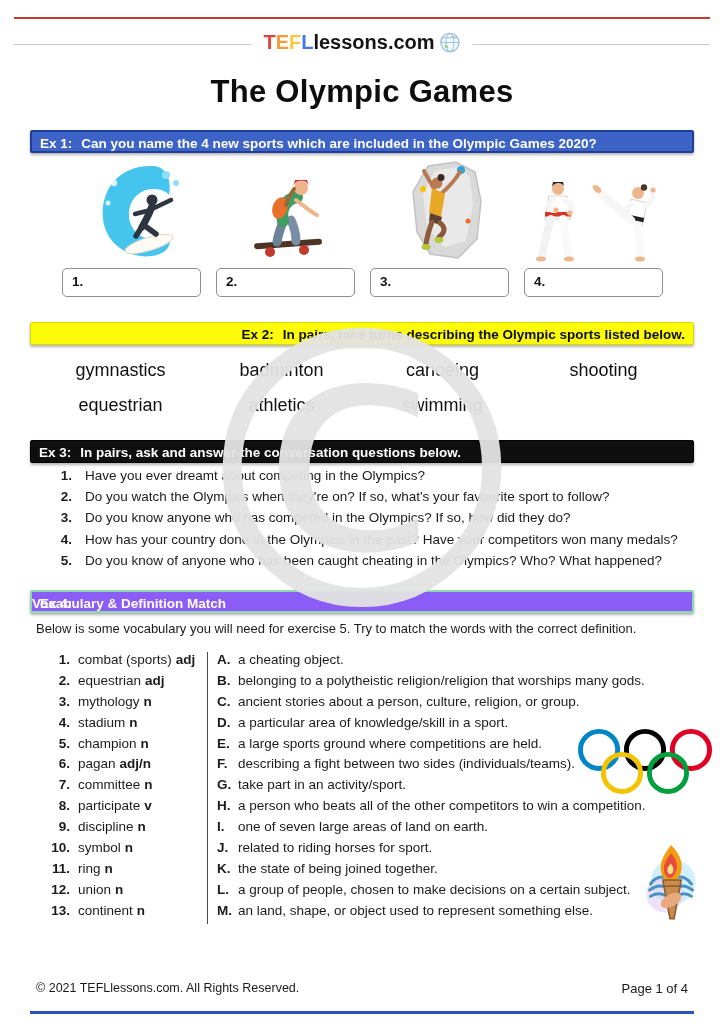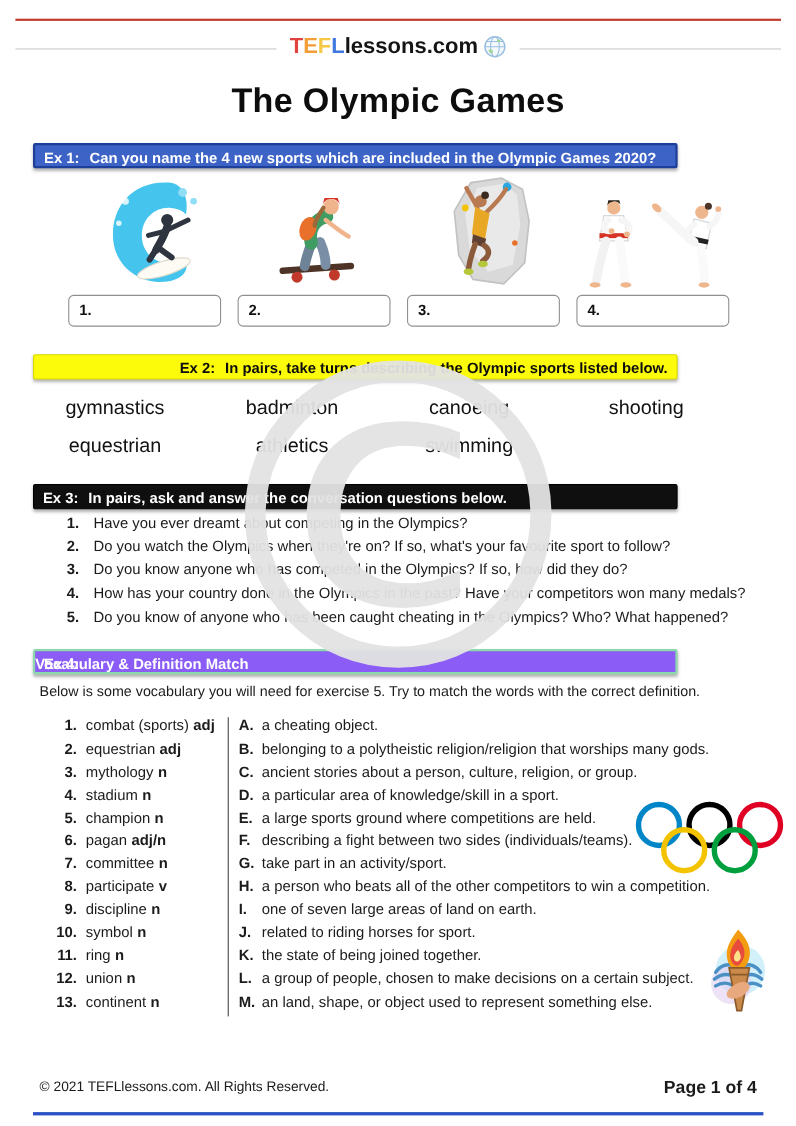--- a/index.html
+++ b/index.html
@@ -16,38 +16,38 @@
         padding:0 12px;font-size:20px;font-weight:bold;display:flex;align-items:center;z-index:3;}
   .logo .lt{letter-spacing:0;}
   .logo .c-t{color:#e0433c;} .logo .c-e{color:#f39d38;} .logo .c-f{color:#f7c843;} .logo .c-l{color:#4179e0;}
   .logo .lrest{color:#141414;}
   .logo svg{margin-left:5px;}
 
   .title{position:absolute;left:0;top:74px;width:724px;margin:0;text-align:center;
          font-size:31px;font-weight:900;color:#0d0d0d;letter-spacing:.3px;}
 
   
-  .banner{position:absolute;left:30px;width:586px;height:23px;box-sizing:border-box;
+  .banner{position:absolute;left:30px;width:664px;height:23px;box-sizing:border-box;
           font-size:13.5px;font-weight:bold;line-height:19px;padding:2px 8px 0 8px;
           border-radius:2px;box-shadow:0 2px 3px rgba(0,0,0,.3);}
   .banner .bp{margin-left:9px;}
   .ex1{top:130px;background:#3c63c5;border:2px solid #1d3f9a;color:#fff;}
   .ex2{top:322px;background:#fbfb0a;border:1px solid #d9d900;color:#0d0d0d;text-align:right;}
   .ex3{top:440px;background:#0f0f0f;border:1px solid #000;color:#fff;}
   .ex4{top:590px;background:#8b5cf6;border:2px solid #8bd9ac;color:#fff;}
   .ex4 .center-head{position:absolute;left:0;top:2px;width:100%;}
 
   
   .illus{position:absolute;}
   .ansbox{position:absolute;top:268px;width:139px;height:29px;background:#fff;
           border:1.5px solid #8f8f8f;border-radius:5px;box-sizing:border-box;
           font-size:13.5px;font-weight:bold;padding:5px 0 0 9px;color:#111;}
 
   
-  .sports-row{position:absolute;left:24px;width:644px;display:grid;grid-template-columns:repeat(4,1fr);}
+  .sports-row{position:absolute;left:40px;width:644px;display:grid;grid-template-columns:repeat(4,1fr);}
   .sports-row span{text-align:center;font-size:18px;color:#111;}
   .srow1{top:360px;} .srow2{top:395px;}
 
   
   .questions{position:absolute;left:50px;top:468px;width:640px;}
   .qrow{display:flex;height:21.2px;font-size:13.5px;color:#1b1b1b;}
   .qnum{width:22px;text-align:right;font-weight:bold;margin-right:13px;flex:none;}
 
   
   .intro{position:absolute;left:36px;top:621px;width:660px;font-size:13px;color:#1b1b1b;}
@@ -62,21 +62,21 @@
 
   .rings{position:absolute;left:576px;top:727px;}
   .torch{position:absolute;left:640px;top:841px;}
 
   
   .watermark{position:absolute;left:0;top:320px;width:724px;text-align:center;z-index:40;
              font-size:385px;line-height:.8;color:#e3e3e3;opacity:.95;pointer-events:none;
              font-family:"DejaVu Sans",sans-serif;}
 
   .footer-left{position:absolute;left:36px;top:981px;font-size:12.5px;color:#1a1a1a;}
-  .footer-right{position:absolute;right:36px;top:981px;font-size:16px;color:#1a1a1a;font-weight:bold;}
+  .footer-right{position:absolute;right:36px;top:981px;font-size:13px;color:#1a1a1a;}
 </style>
 </head>
 <body>
 
 <div class="page">
 
   <div class="top-rule"></div>
   <div class="header-rule"></div>
 
   <div class="logo">

